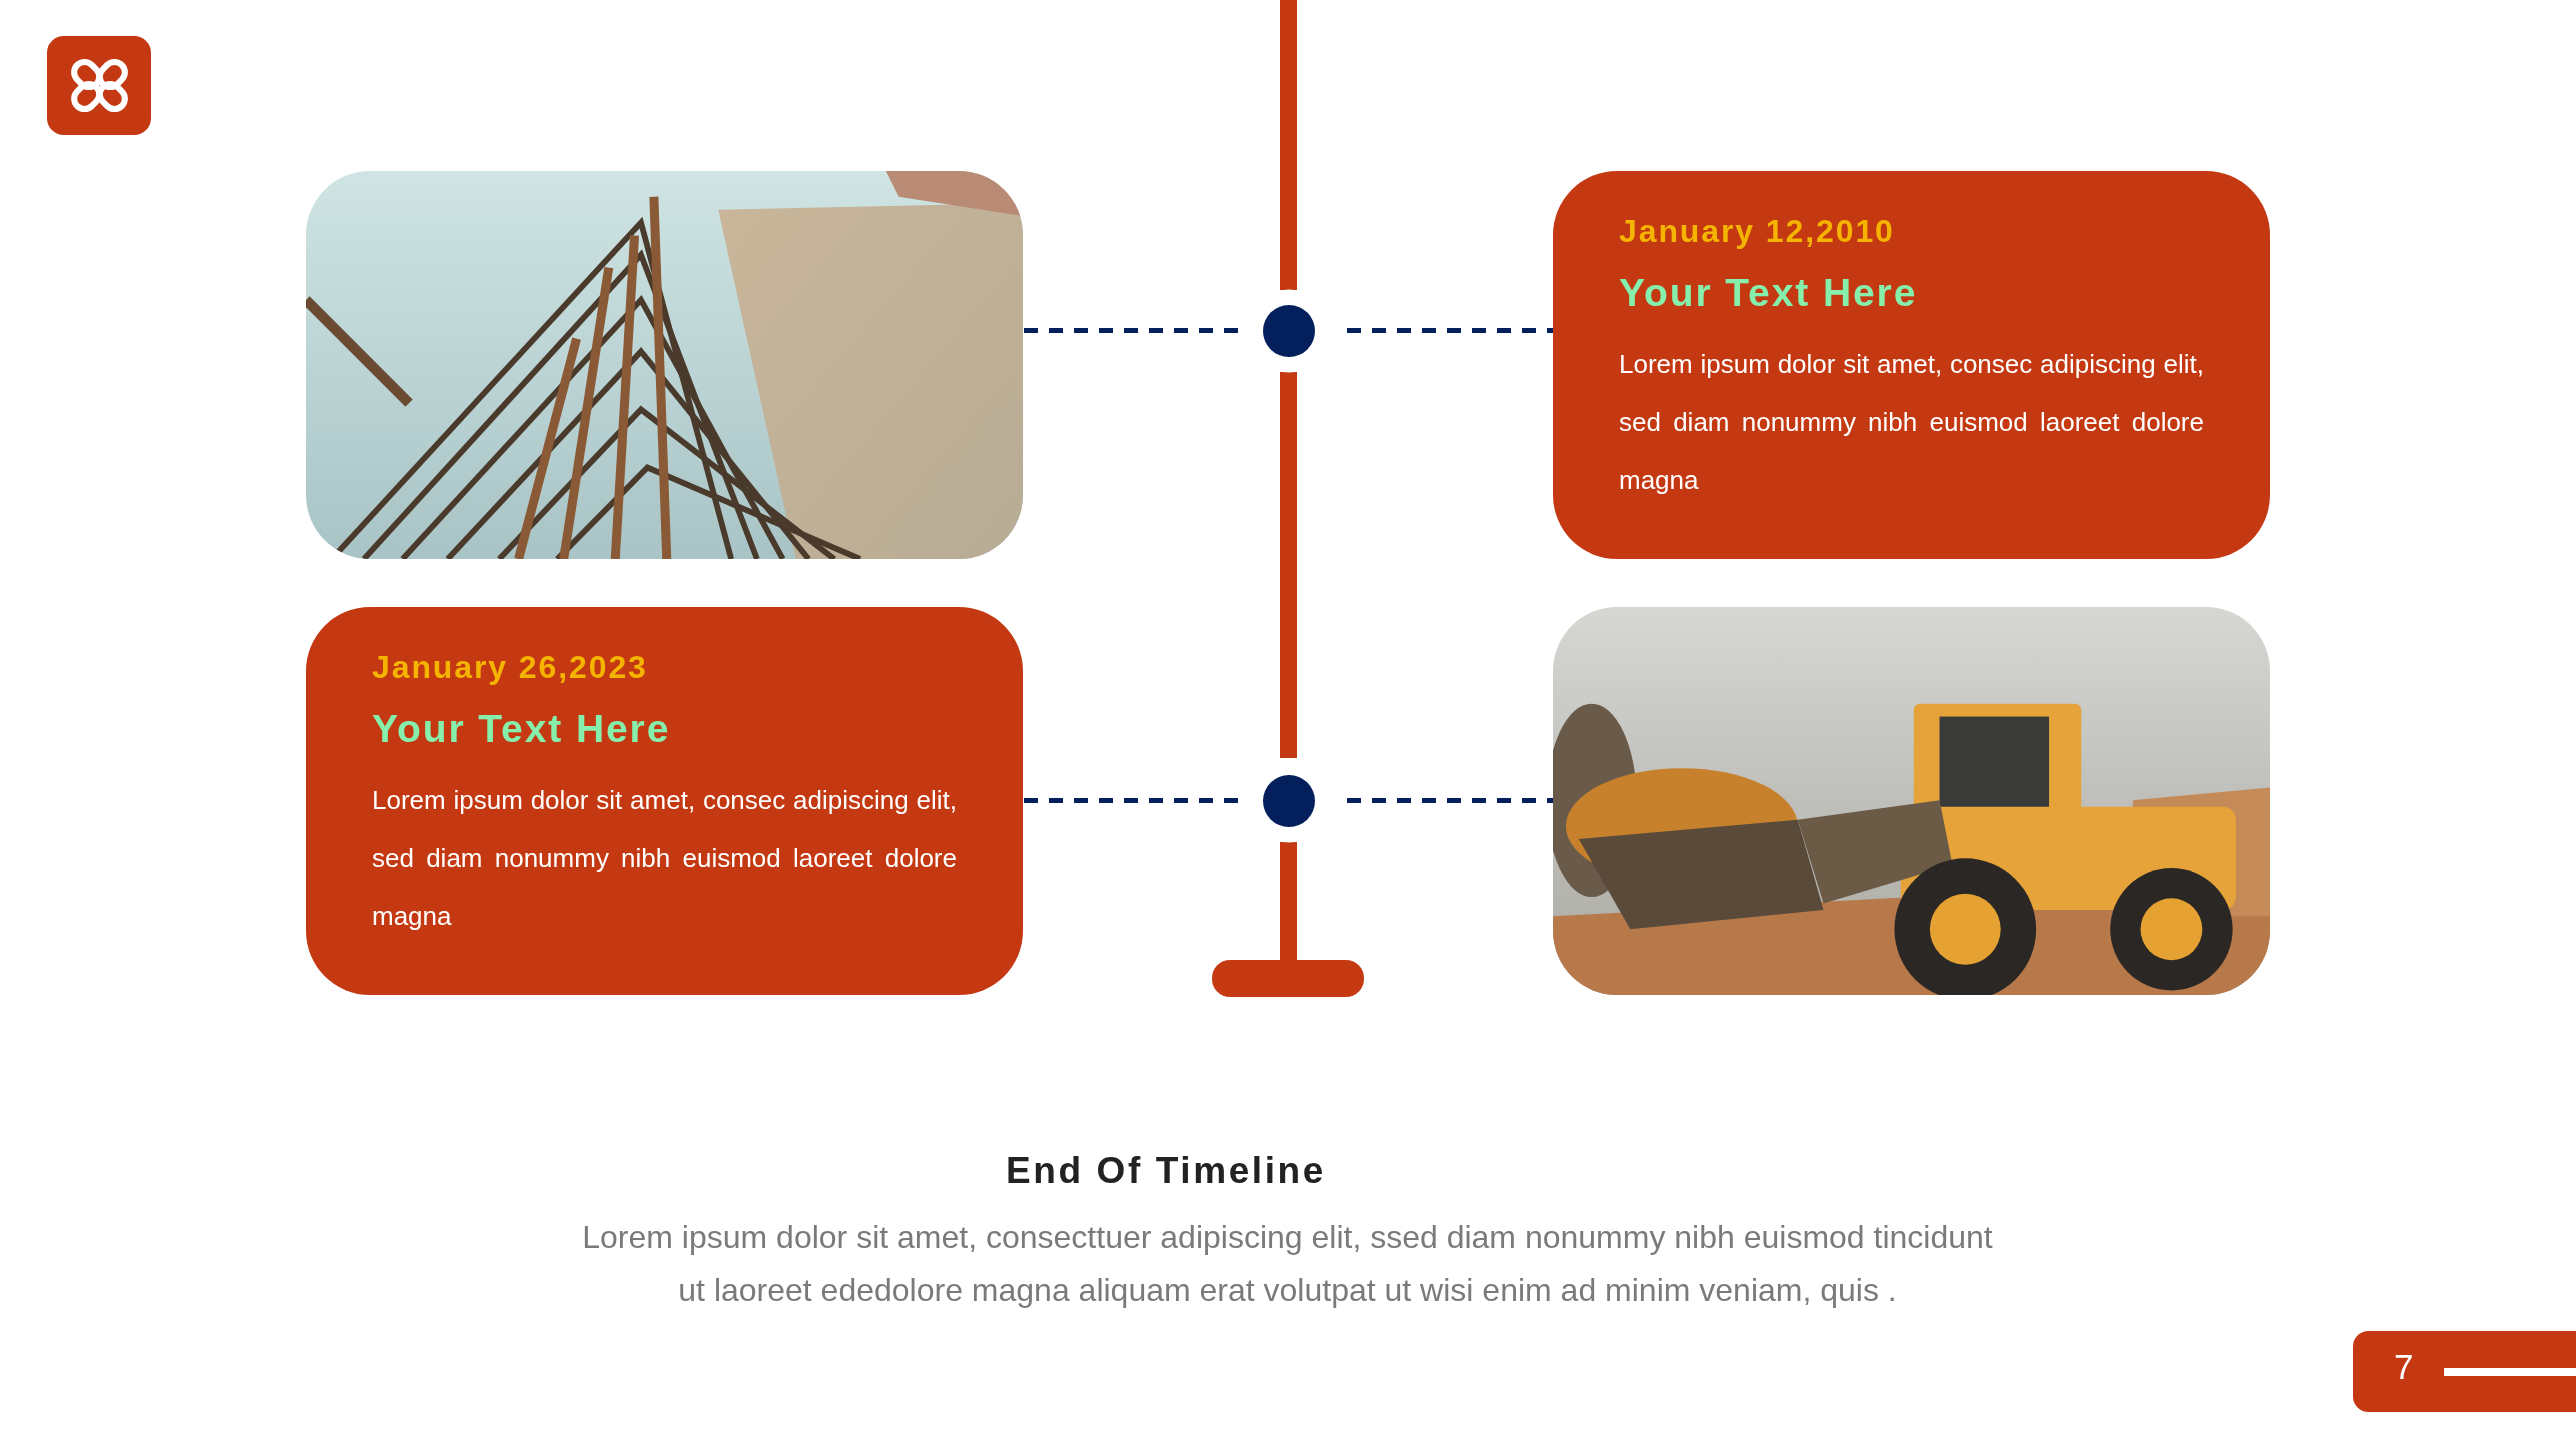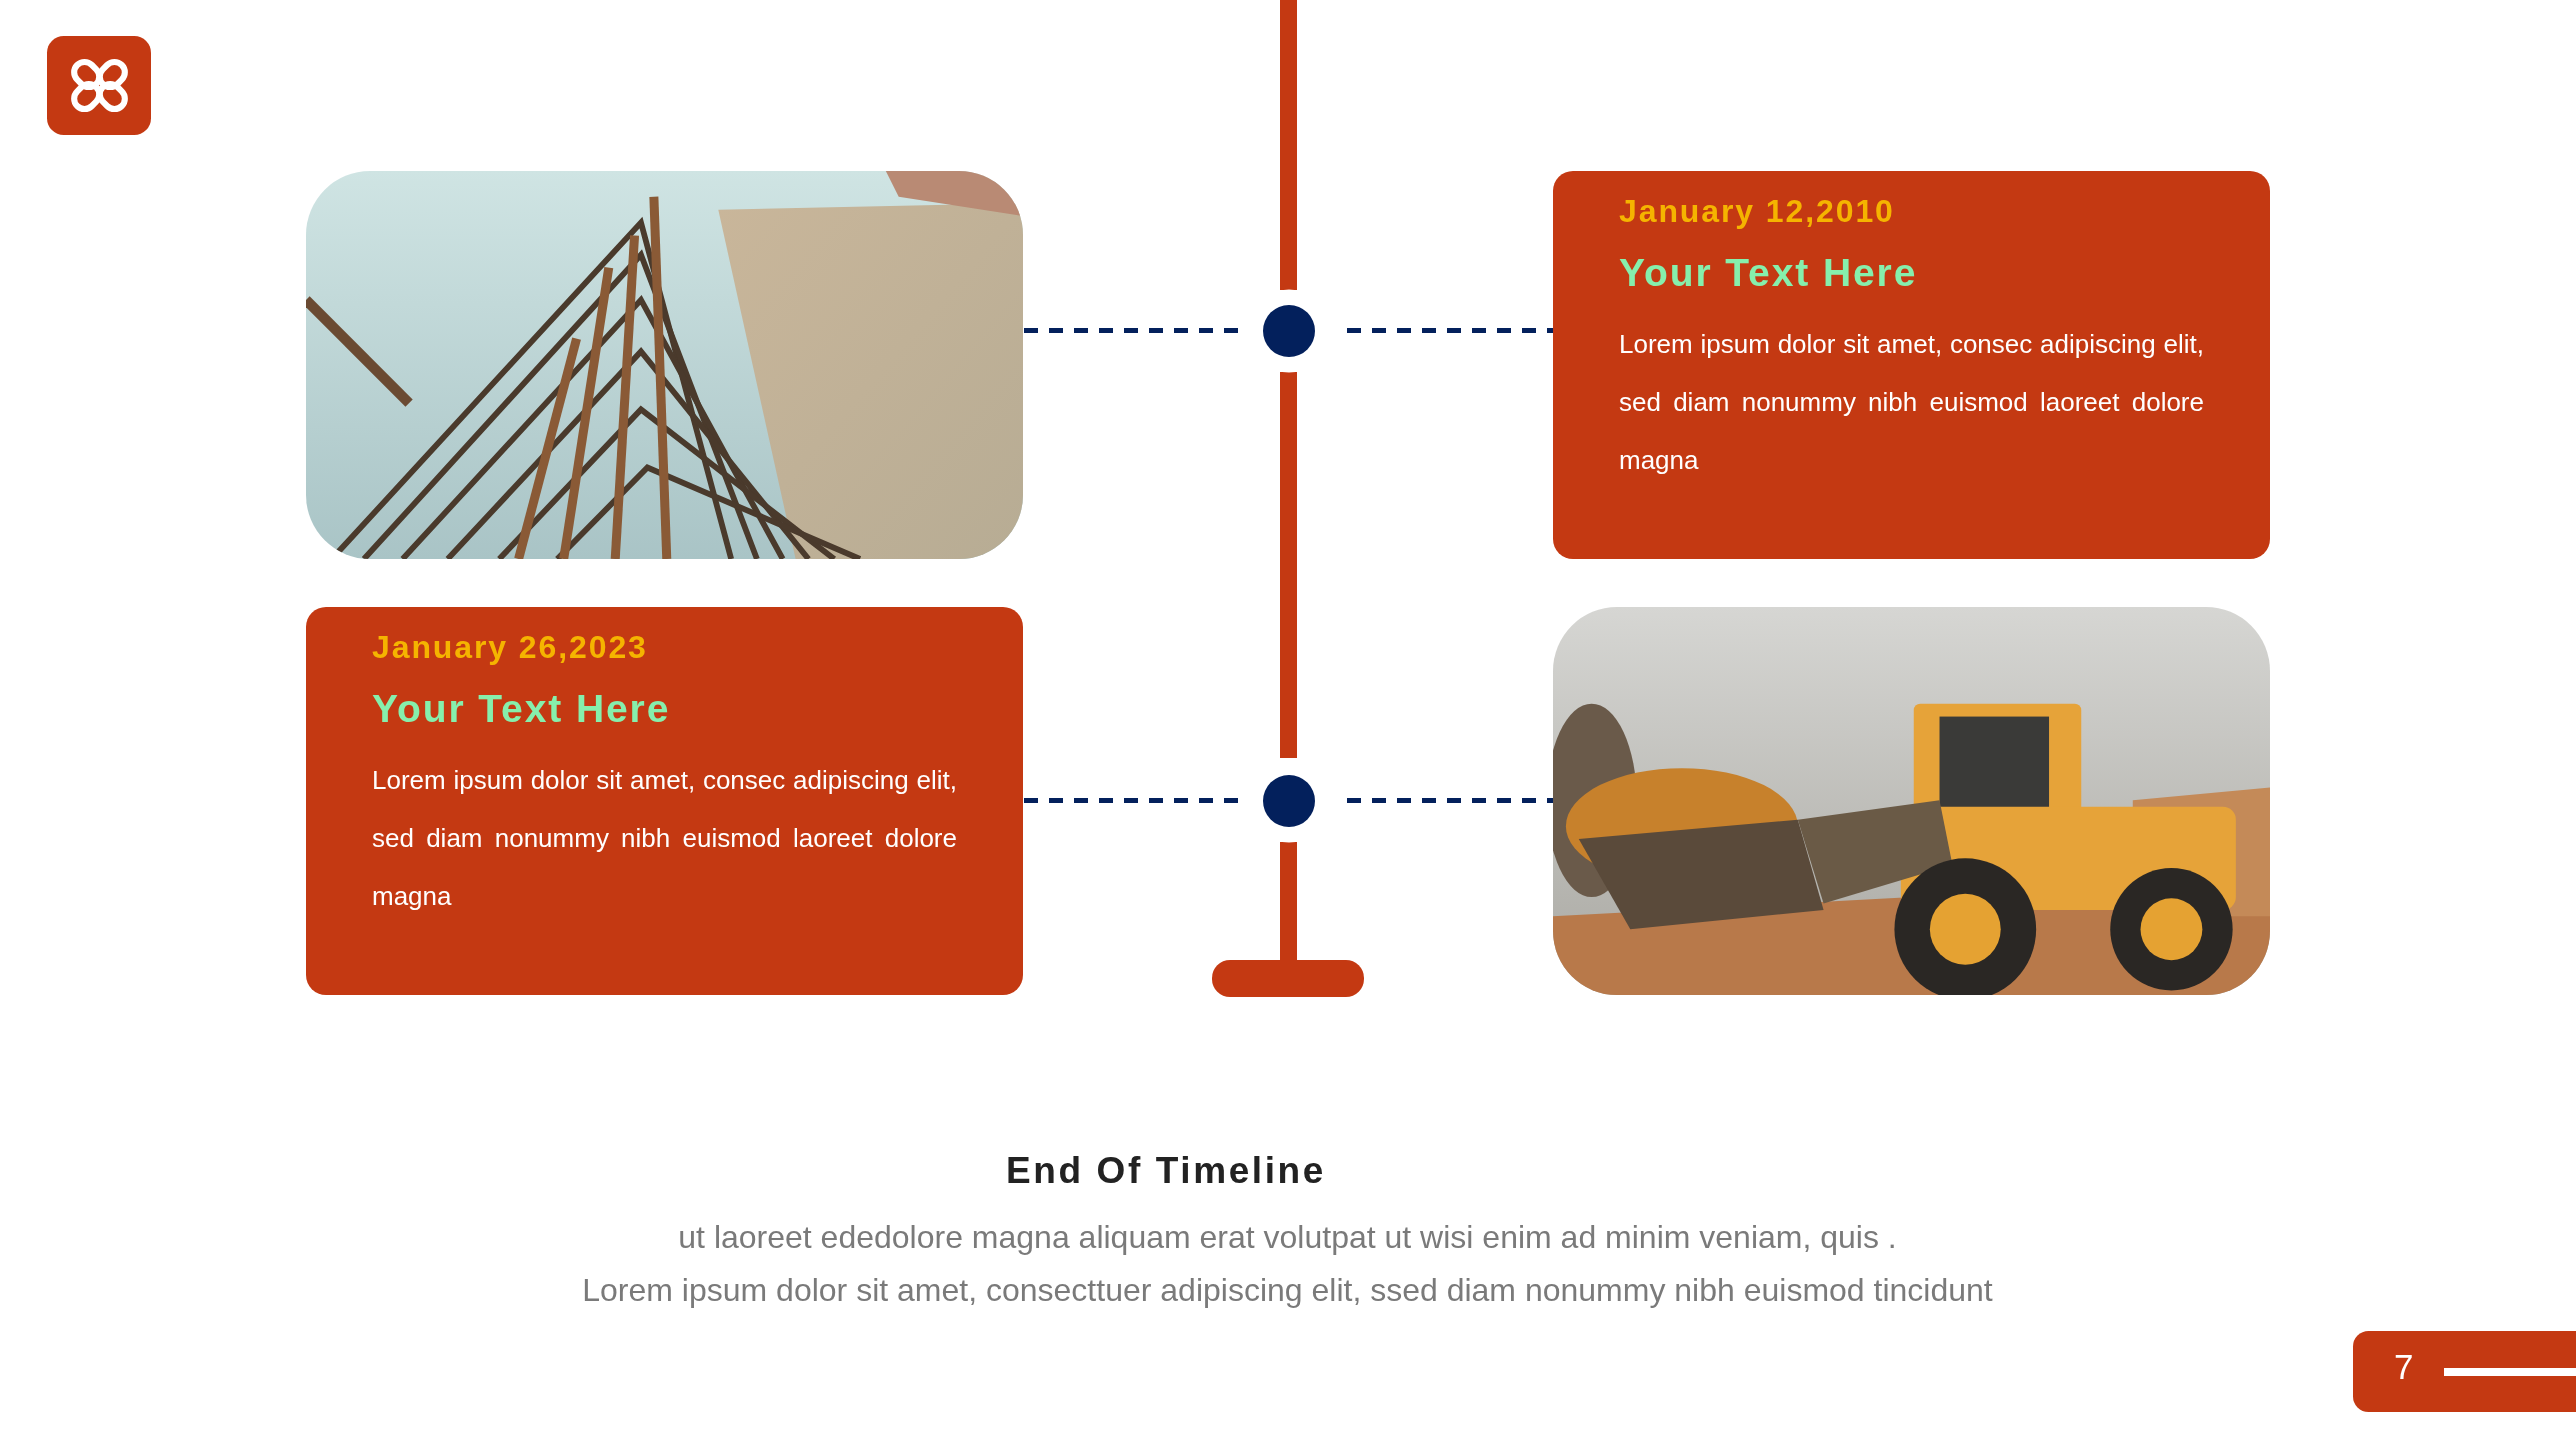--- a/index.html
+++ b/index.html
@@ -4,21 +4,21 @@
 <style>
   html, body { margin:0; padding:0; background:#ffffff; }
   body { width:2576px; height:1449px; position:relative; overflow:hidden;
          font-family:"Liberation Sans", "DejaVu Sans", sans-serif; }
   .abs { position:absolute; }
 
   .logo { left:47px; top:36px; width:104px; height:99px; background:#c43912; border-radius:16.7px; }
   .logo svg { position:absolute; left:22px; top:19.3px; width:61px; height:61px; }
 
   .card { position:absolute; width:717px; height:388px; border-radius:64px; overflow:hidden; }
-  .text-card { background:#c43912; box-sizing:border-box; padding:24px 66px 0 66px;border-radius:20px; }
+  .text-card { background:#c43912; box-sizing:border-box; padding:44px 66px 0 66px; }
   .date { color:#f5b400; font-weight:bold; font-size:32px; letter-spacing:1.9px; line-height:1; }
   .heading { color:#86efac; font-weight:bold; font-size:39px; letter-spacing:1.9px; margin-top:26px; line-height:1; }
   .body { color:#ffffff; font-size:26px; line-height:58px; text-align:justify; margin-top:23px; }
 
   .img-card svg { width:100%; height:100%; display:block; }
 
   .vline { left:1280px; width:17.4px; background:#c43912; }
   .dot { width:52px; height:52px; border-radius:50%; background:#03205c; box-shadow:0 0 0 15.5px #ffffff; }
   .dash { height:5.2px; background-image:repeating-linear-gradient(90deg,#03205c 0 14px, transparent 14px 25px); }
   .foot { left:1212px; top:960px; width:152px; height:37px; background:#c43912; border-radius:18px; }
@@ -123,21 +123,21 @@
     <polygon points="380,330 600,300 620,400 420,460" fill="#6a5a46"></polygon>
     <circle cx="640" cy="500" r="110" fill="#2a2724"></circle>
     <circle cx="640" cy="500" r="55" fill="#e5a232"></circle>
     <circle cx="960" cy="500" r="95" fill="#2a2724"></circle>
     <circle cx="960" cy="500" r="48" fill="#e5a232"></circle>
   </svg>
 </div>
 
 <div class="abs end-title">End Of Timeline</div>
 <div class="abs end-body">
+  <div>Lorem ipsum dolor sit amet, consecttuer adipiscing elit, ssed diam nonummy nibh euismod tincidunt</div>
   <div>ut laoreet ededolore magna aliquam erat volutpat ut wisi enim ad minim veniam, quis .</div>
-  <div>Lorem ipsum dolor sit amet, consecttuer adipiscing elit, ssed diam nonummy nibh euismod tincidunt</div>
 </div>
 
 <div class="abs page-badge">
   <span class="page-num">7</span>
   <span class="page-line"></span>
 </div>
 
 
 </body></html>

